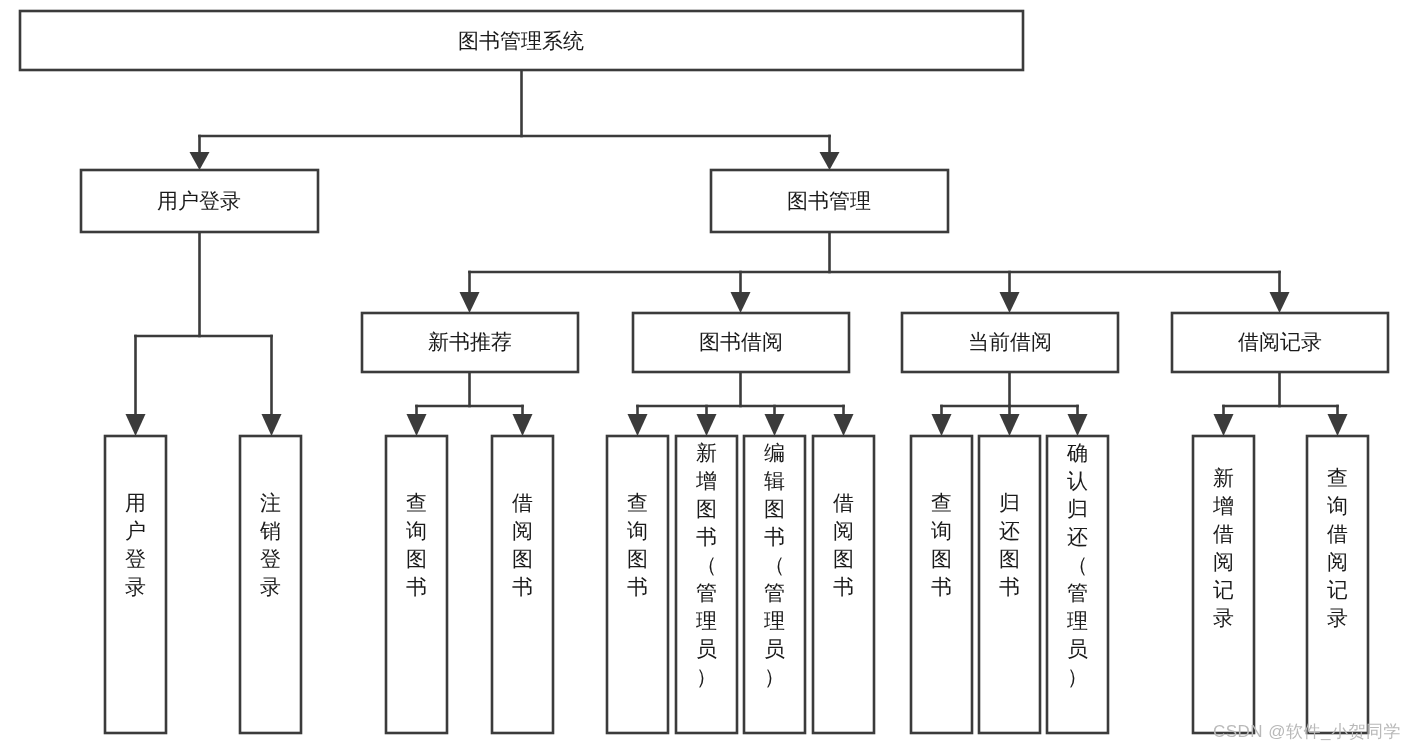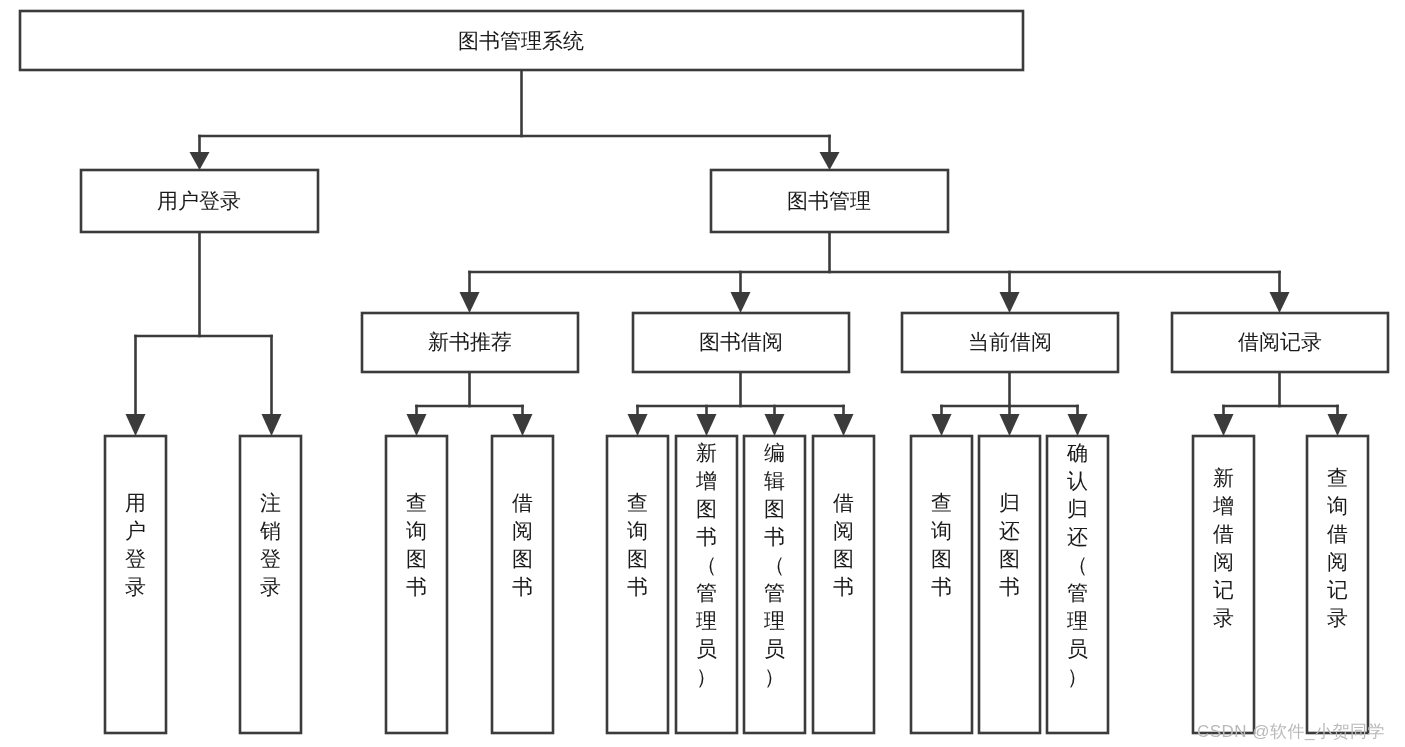--- a/index.html
+++ b/index.html
@@ -48,21 +48,21 @@
     dominant-baseline: middle;
   }
   .node-label-v {
     font-family: "Liberation Sans", "DejaVu Sans", sans-serif;
     font-size: 21px;
     fill: #1a1a1a;
     text-anchor: middle;
   }
   .watermark {
     position: absolute;
-    right: 20px;
+    right: 4px;
     bottom: 4px;
     font-family: "Liberation Sans", "DejaVu Sans", sans-serif;
     font-size: 17px;
     color: #b9b9b9;
     white-space: nowrap;
     letter-spacing: 0.5px;
     pointer-events: none;
   }
 </style>
 </head>

